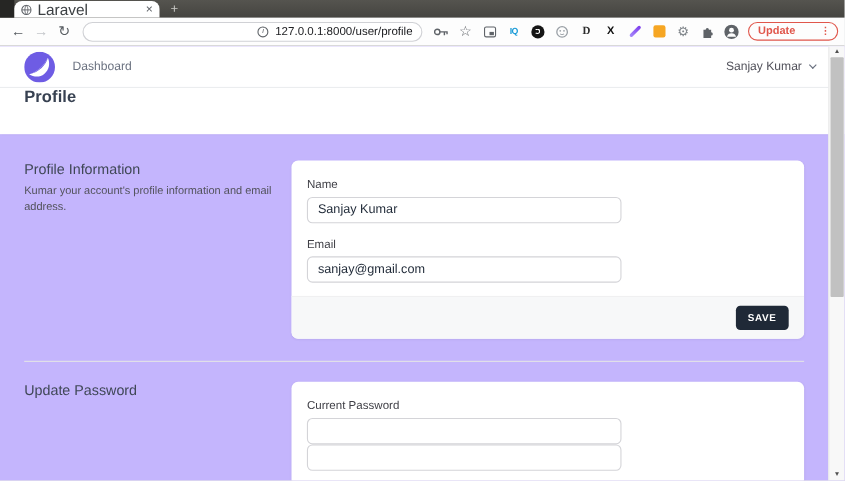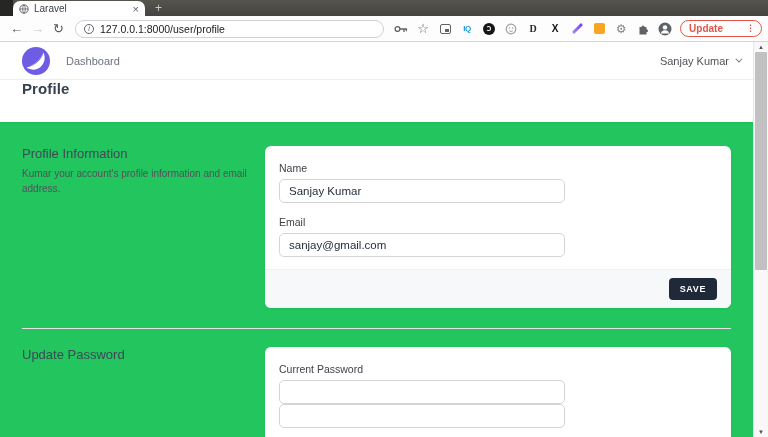--- a/index.html
+++ b/index.html
@@ -5,49 +5,49 @@
   * { margin:0; padding:0; box-sizing:border-box; }
   html,body { background:#ddd; }
   body { font-family:"Liberation Sans", sans-serif; }
   .screen { position:relative; width:768px; height:437px; overflow:hidden; background:#f1f2f4; }
 
   
   .tabstrip { position:relative; height:16px; background:linear-gradient(#55544f,#454440); display:flex; align-items:flex-end; }
   .win-edge { width:13px; height:16px; background:#262624; }
   .tab { display:flex; align-items:center; width:132px; height:15px; background:#fff; border-radius:7px 7px 0 0; padding:0 6px; gap:5px; }
   .favicon svg { display:block; }
-  .tab-title { font-size:10px; color:#3c4043; flex:1; }
+  .tab-title { font-size:14px; color:#3c4043; flex:1; }
   .tab-close { font-size:11px; color:#5f6368; line-height:10px; }
   .newtab { color:#c9c9c5; font-size:12px; line-height:12px; padding:0 0 2px 10px; }
 
   
   .toolbar { height:26px; background:#fdfdfd; border-bottom:1px solid #d5d5d5; display:flex; align-items:center; padding:0 6px 0 8px; gap:4px; }
   .nav-btn { font-size:13px; color:#555a5f; width:17px; text-align:center; line-height:16px; }
   .nav-btn.disabled { color:#c3c6ca; }
-  .urlbar { flex:1; height:18px; background:#fff; border:1px solid #d0d1d5; border-radius:10px; display:flex; align-items:center; padding:0 8px; gap:6px; margin:0 4px; min-width:0; }
+  .urlbar { flex:1; height:18px; background:#fff; border:1px solid #d0d1d5; border-radius:10px; display:flex; align-items:center; padding:0 8px; gap:6px; margin:0 4px; min-width:0;justify-content:flex-end; }
   .info-badge { width:10px; height:10px; border:1px solid #5f6368; border-radius:50%; color:#5f6368; font-size:7px; line-height:8px; text-align:center; font-style:italic; flex:none; }
   .url-text { font-size:10.5px; color:#202124; white-space:nowrap; overflow:hidden; }
   .tb-icon { width:18px; height:18px; display:flex; align-items:center; justify-content:center; flex:none; color:#5f6368; }
   .tb-icon.star { font-size:13px; }
   .tb-icon.iq { font-size:8px; font-weight:bold; color:#1a9bd7; letter-spacing:-0.5px; }
   .tb-icon.dlet { font-size:10px; font-weight:bold; font-family:"Liberation Serif",serif; color:#2b2b2b; }
   .tb-icon.xlet { font-size:10px; font-weight:bold; color:#111; }
   .tb-icon.gear { font-size:12px; color:#80868b; }
   .pip-box { width:11px; height:10px; border:1.5px solid #5f6368; border-radius:2px; position:relative; }
   .pip-box i { position:absolute; right:1px; bottom:1px; width:4px; height:3px; background:#5f6368; }
   .dark-dot { width:12px; height:12px; border-radius:50%; background:#151515; position:relative; }
   .dark-dot i { position:absolute; left:3px; top:3px; width:5px; height:5px; border:1.5px solid #fff; border-radius:50%; border-left-color:transparent; }
   .pen { display:block; width:13px; height:3px; border-radius:2px; background:linear-gradient(90deg,#a78bfa,#7c3aed); transform:rotate(-45deg); }
   .orange { display:block; width:11px; height:11px; border-radius:2px; background:#f6a623; }
   .update-pill { display:flex; align-items:center; gap:23px; border:1px solid #e0564b; border-radius:9px; height:17px; padding:0 6px 0 8px; margin-left:2px;font-weight:bold; }
   .update-pill .u-label { color:#e0564b; font-size:10px; }
   .pill-dots { color:#e0564b; font-size:9px; line-height:9px; }
 
   
-  .viewport { position:relative; height:395px; overflow:hidden; background:#22c55e; }
+  .viewport { position:relative; height:395px; overflow:hidden; background:#c4b5fd; }
 
   .appnav { height:38px; background:#fff; border-bottom:1px solid #ebedef; display:flex; align-items:center; padding:0 28px 0 22px; }
   .logo { width:28px; height:28px; display:block; }
   .navlink { margin-left:16px; font-size:11px; color:#6b7280; }
   .spacer { flex:1; }
   .userbtn { display:flex; align-items:center; gap:6px; font-size:11px; color:#52525b; }
   .chev { width:5px; height:5px; border-right:1.2px solid #6b7280; border-bottom:1.2px solid #6b7280; transform:rotate(45deg) translateY(-2px); }
 
   .pagehead { height:42px; background:#fff; box-shadow:0 1px 2px rgba(0,0,0,.06); display:flex; align-items:flex-start; padding:0 22px; }
   .pagehead h1 { font-size:15px; font-weight:600; color:#374151; letter-spacing:.1px; }

